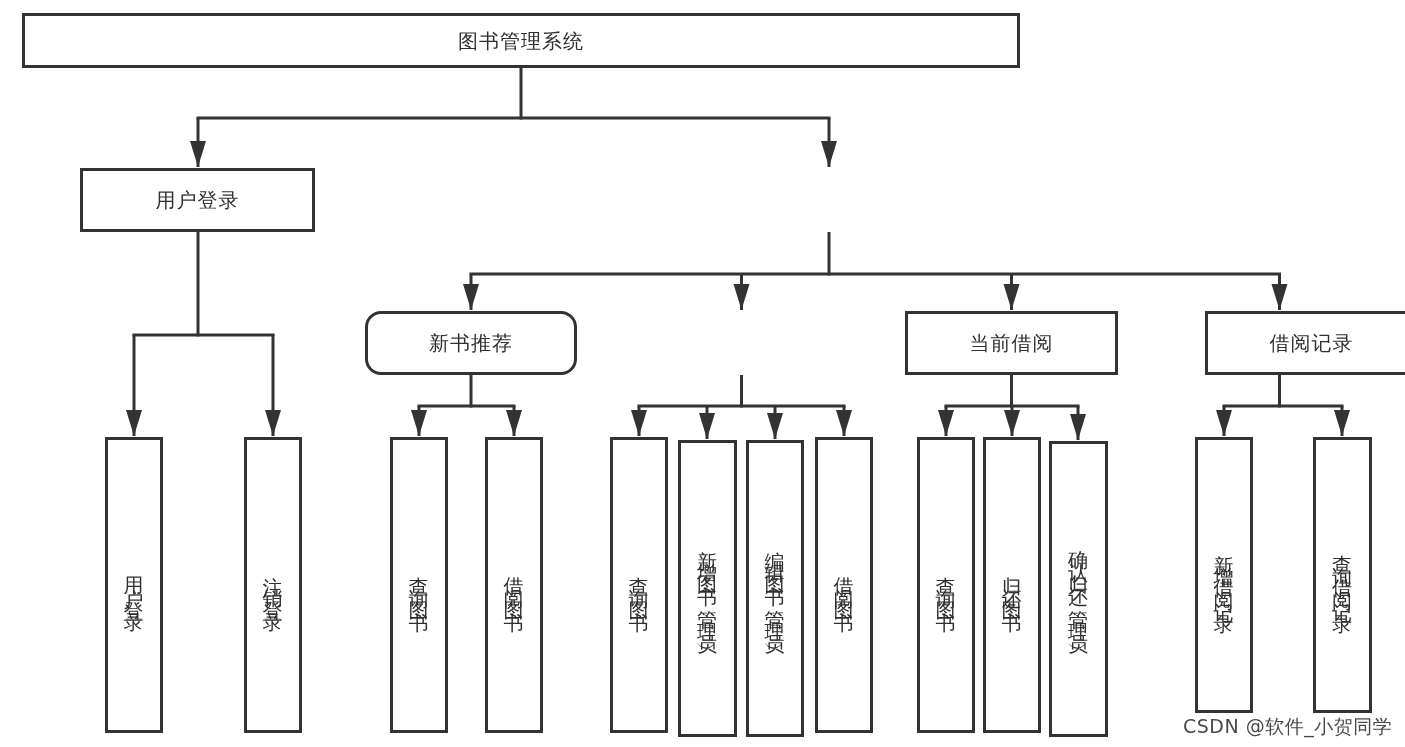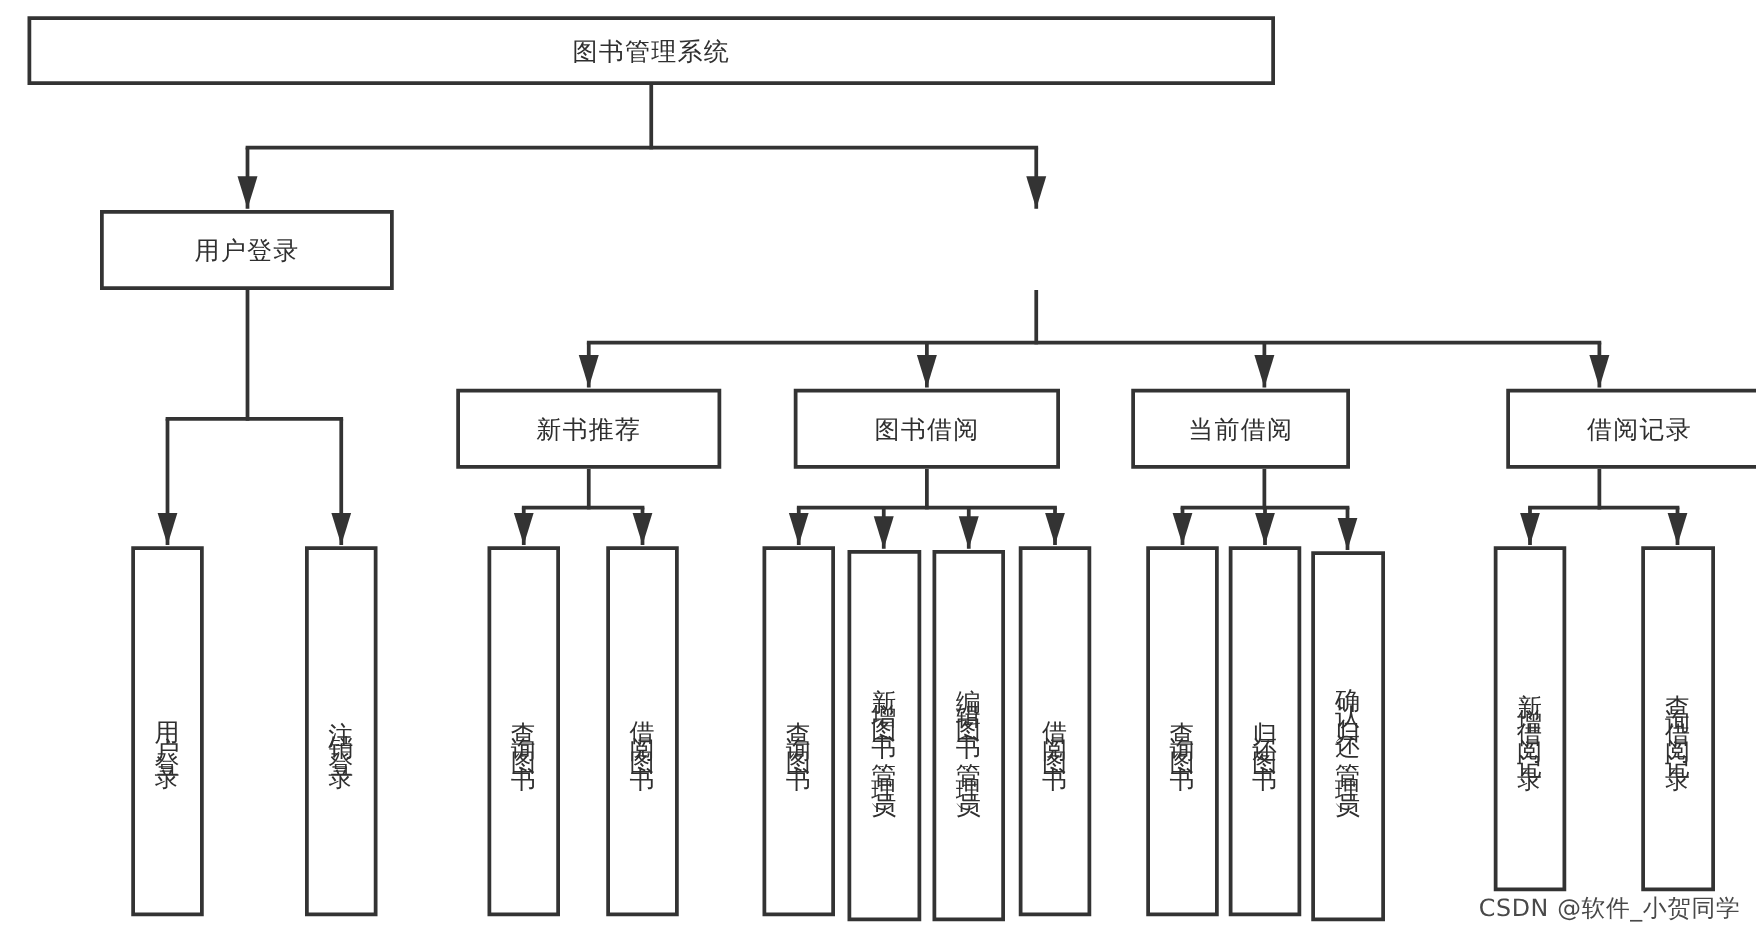--- a/index.html
+++ b/index.html
@@ -116,23 +116,22 @@
     <line x1="1279.5" y1="375" x2="1279.5" y2="407.5"></line>
     <line x1="1222.5" y1="406" x2="1343.5" y2="406"></line>
     <line x1="1224" y1="406" x2="1224" y2="436" marker-end="url(#ah)"></line>
     <line x1="1342" y1="406" x2="1342" y2="436" marker-end="url(#ah)"></line>
   </svg>
 
   <div class="node hbox" style="left:22px; top:13px; width:998px; height:55px;">图书管理系统</div>
 
   <div class="node hbox" style="left:80px; top:168px; width:235px; height:64px;">用户登录</div>
 
-  <div class="node hbox" style="left:365px; top:311px; width:212px; height:64px;">新书推荐</div>
-  <div class="node hbox" style="left:635px; top:311px; width:213px; height:64px;">图书借阅</div>
-  <div class="node hbox" style="left:905px; top:311px; width:175px; height:64px;">当前借阅</div>
+  <div class="node hbox" style="left:365px; top:311px; width:212px; height:64px;border-radius:16px;">新书推荐</div>
+  <div class="node hbox" style="left:905px; top:311px; width:213px; height:64px;">当前借阅</div>
   <div class="node hbox" style="left:1173px; top:311px; width:213px; height:64px;margin-left:32px;">借阅记录</div>
 
   <div class="node vbox" style="left:105px; top:437px; width:58px; height:296px;">
     <span>用户登录</span>
   </div>
   <div class="node vbox" style="left:244px; top:437px; width:58px; height:296px;">
     <span>注销登录</span>
   </div>
 
   <div class="node vbox" style="left:390px; top:437px; width:58px; height:296px;">

